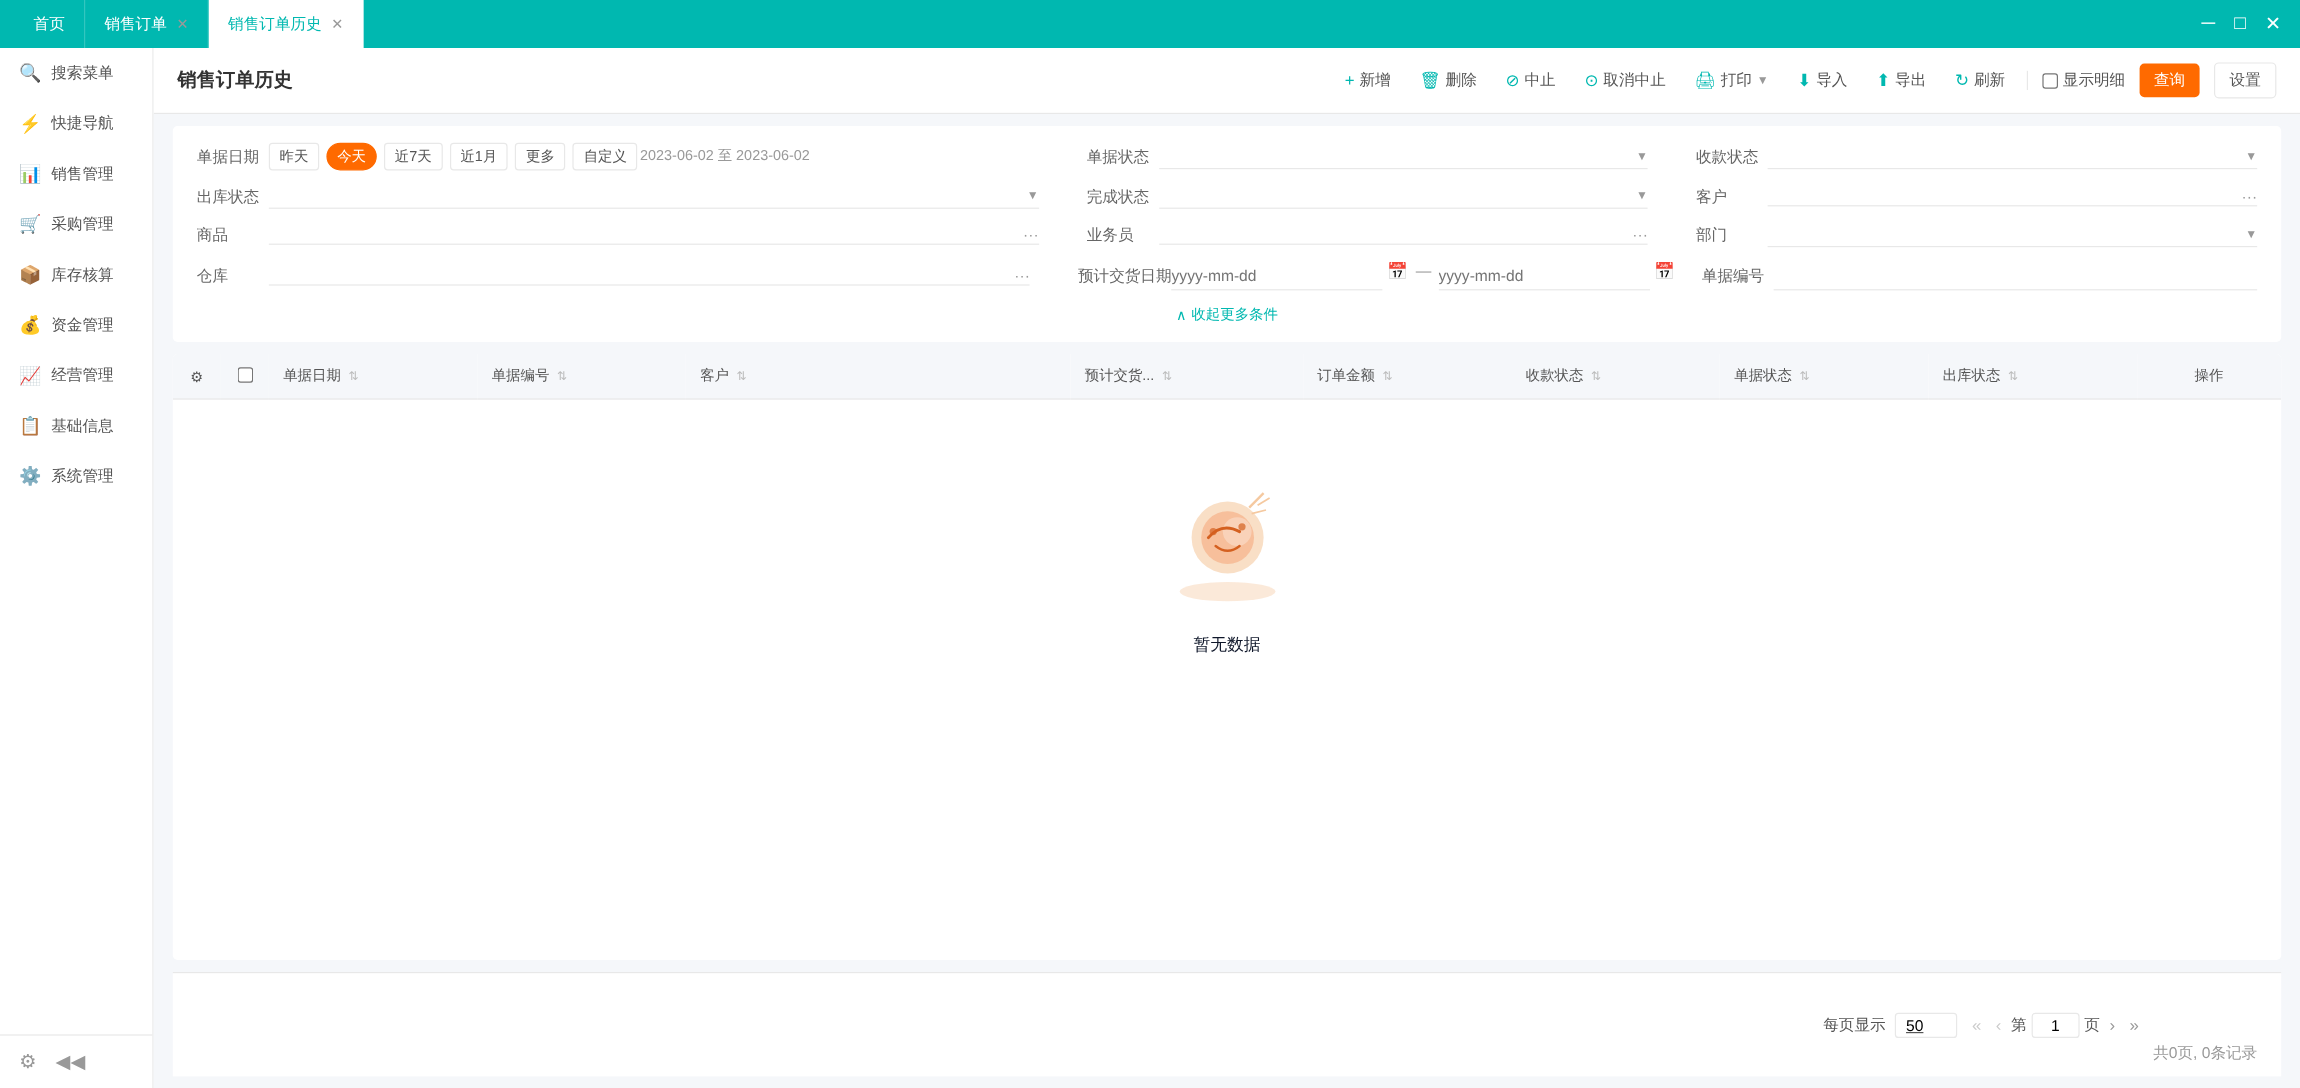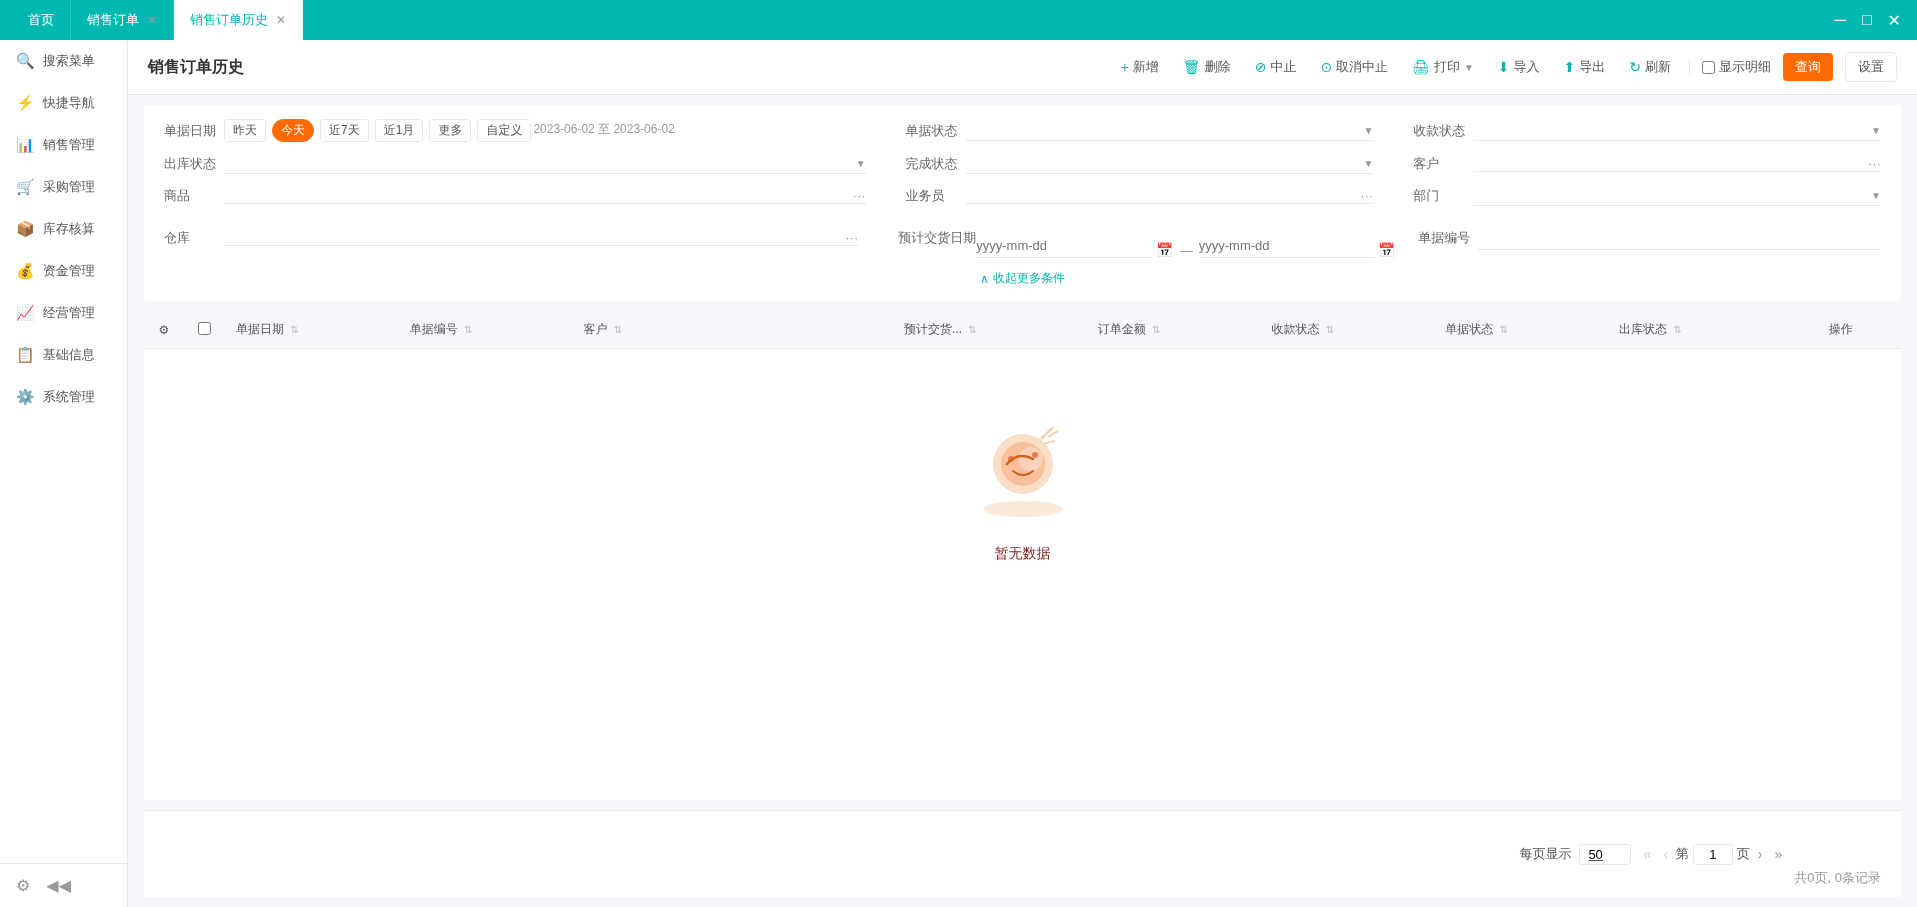--- a/index.html
+++ b/index.html
@@ -62,21 +62,21 @@
     .table-wrapper { overflow: auto; flex: 1; }
     table { width: 100%; border-collapse: collapse; font-size: 13px; }
     thead tr { background: #f5f7fa; }
     th { padding: 10px 12px; text-align: left; color: #555; font-weight: normal; border-bottom: 1px solid #e8e8e8; white-space: nowrap; font-size: 12px; }
     th .sort-icon { color: #bbb; margin-left: 3px; font-size: 10px; }
     .th-settings { width: 40px; text-align: center; }
     .th-checkbox { width: 40px; text-align: center; }
 
     
     .empty-state { flex: 1; display: flex; flex-direction: column; align-items: center; justify-content: center; padding: 60px 0; }
-    .empty-text { color: #7f1d1d; font-size: 14px; }
+    .empty-text { color: #0f172a; font-size: 14px; }
 
     
     .pagination { display: flex; align-items: center; justify-content: flex-end; padding: 10px 20px; gap: 8px; border-top: 1px solid #e8e8e8; font-size: 13px; color: #555; flex-shrink: 0; background: #fff; margin: 0 16px 10px; }
     .page-size-val { border: 1px solid #e8e8e8; border-radius: 3px; padding: 2px 20px 2px 8px; font-size: 13px; cursor: pointer; background: #fff; position: relative; appearance: none; }
     .pagination-nav { display: flex; align-items: center; gap: 4px; }
     .page-nav-btn { background: none; border: none; color: #999; cursor: pointer; font-size: 14px; padding: 2px 4px; }
     .page-nav-btn:disabled { color: #ccc; cursor: not-allowed; }
     .page-input { width: 40px; border: 1px solid #e8e8e8; border-radius: 3px; padding: 2px 4px; text-align: center; font-size: 13px; }
     .page-info { color: #999; font-size: 13px; margin-top: 48px; }
 
@@ -289,21 +289,21 @@
       <div class="filter-row">
         <div class="filter-item" style="flex:1.5;">
           <span class="filter-label">仓库</span>
           <div class="filter-control" style="flex:1;display:flex;align-items:center;border-bottom:1px solid #e8e8e8;">
             <span style="flex:1;color:#bbb;font-size:13px;padding:4px 0;"></span>
             <span class="filter-dots">···</span>
           </div>
         </div>
         <div class="filter-item" style="flex:1;margin-left:40px;">
           <span class="filter-label">预计交货日期</span>
-          <div class="filter-control" style="flex:1;display:flex;align-items:flex-end;margin-top:16px;">
+          <div class="filter-control" style="flex:1;display:flex;align-items:flex-start;">
             <input class="filter-date-input" placeholder="yyyy-mm-dd" style="">
             <span class="filter-cal-icon">📅</span>
             <span class="filter-date-sep">—</span>
             <input class="filter-date-input" placeholder="yyyy-mm-dd" style="">
             <span class="filter-cal-icon">📅</span>
           </div>
         </div>
         <div class="filter-item" style="flex:1;margin-left:40px;">
           <span class="filter-label">单据编号</span>
           <input class="filter-input" style="">

